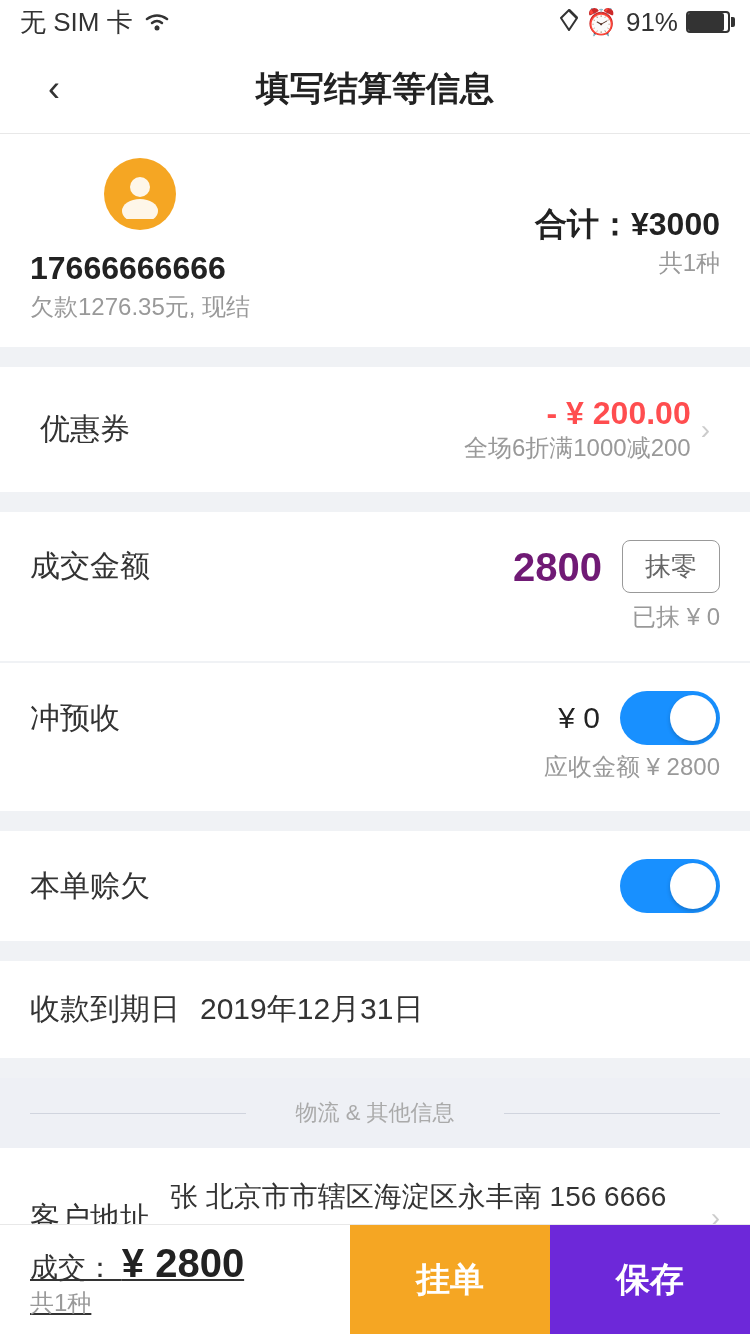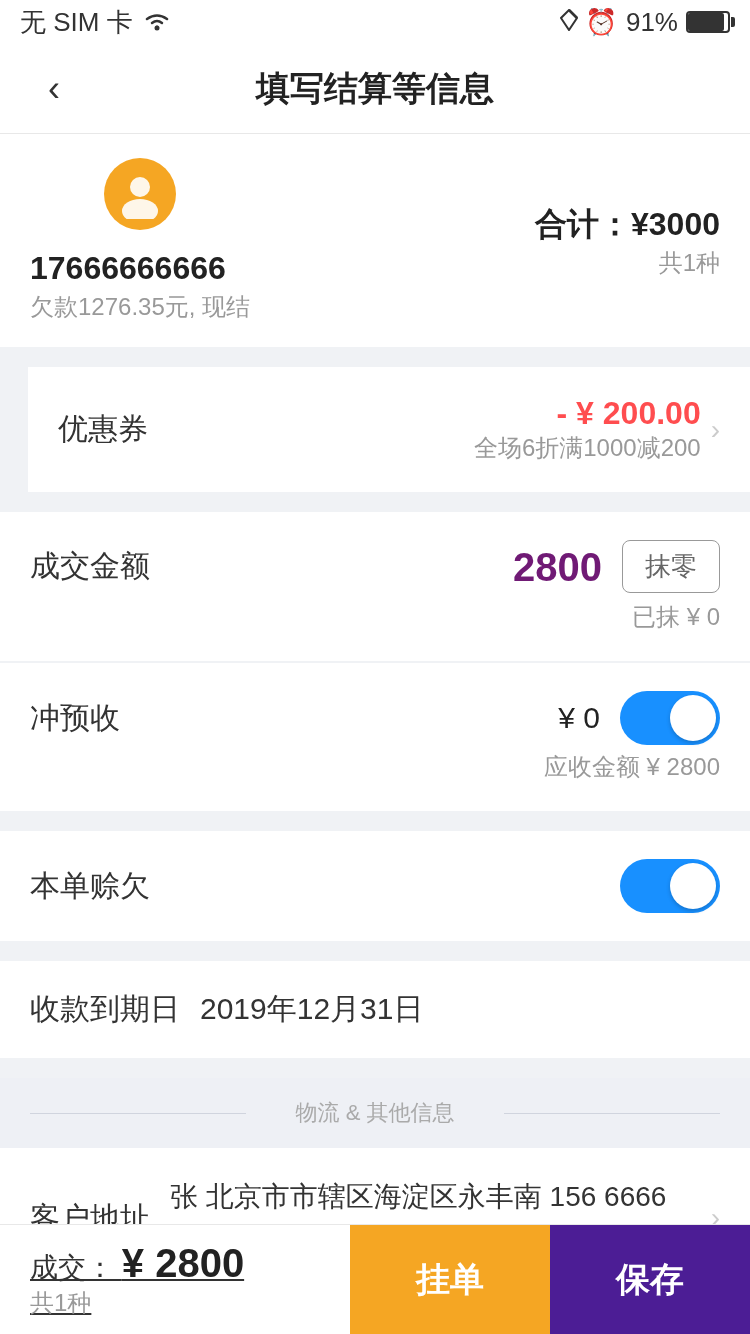--- a/index.html
+++ b/index.html
@@ -94,26 +94,25 @@
 
     
     .section-divider {
       height: 18px;
       background: #f0f2f5;
     }
 
     
     .coupon-section {
       background: #fff;
-      padding: 28px 30px;
-      display: flex;
-      align-items: center;
-      justify-content: space-between;
-      margin-bottom: 2px;
-      margin-left: 28px;
+      padding: 28px 40px;
+      display: flex;
+      align-items: center;
+      justify-content: space-between;
+      margin-bottom: 2px;
     }
     .coupon-label { font-size: 30px; color: #333; }
     .coupon-right { display: flex; align-items: center; gap: 10px; }
     .coupon-discount { font-size: 32px; color: #ff4d4f; font-weight: 600; }
     .coupon-desc { font-size: 24px; color: #999; }
     .chevron-icon { font-size: 28px; color: #ccc; }
 
     
     .gray-divider {
       height: 18px;
@@ -249,21 +248,21 @@
       background: #f5a623;
       display: flex; align-items: center; justify-content: center;
       font-size: 34px;
       font-weight: 600;
       color: #fff;
       cursor: pointer;
     }
     .btn-save {
       width: 200px;
       height: 110px;
-      background: #4c1d95;
+      background: #6d28d9;
       display: flex; align-items: center; justify-content: center;
       font-size: 34px;
       font-weight: 600;
       color: #fff;
       cursor: pointer;
     }
   </style>
 </head>
 <body>
 

